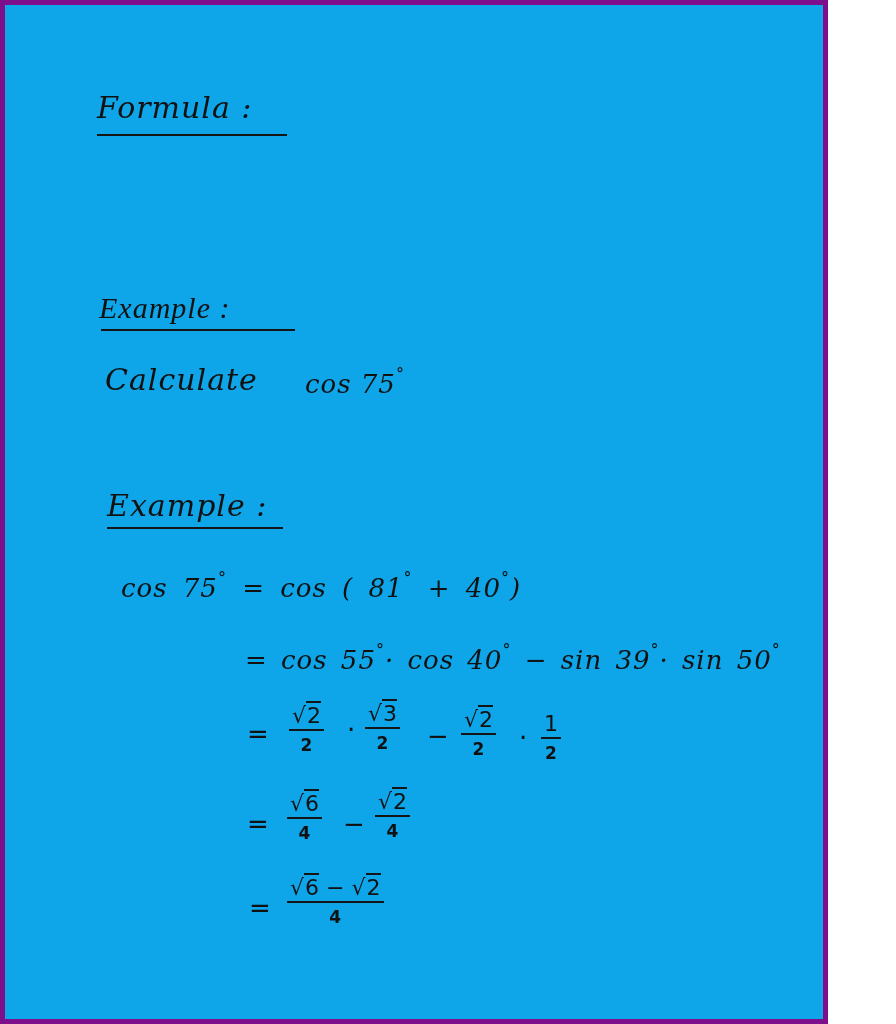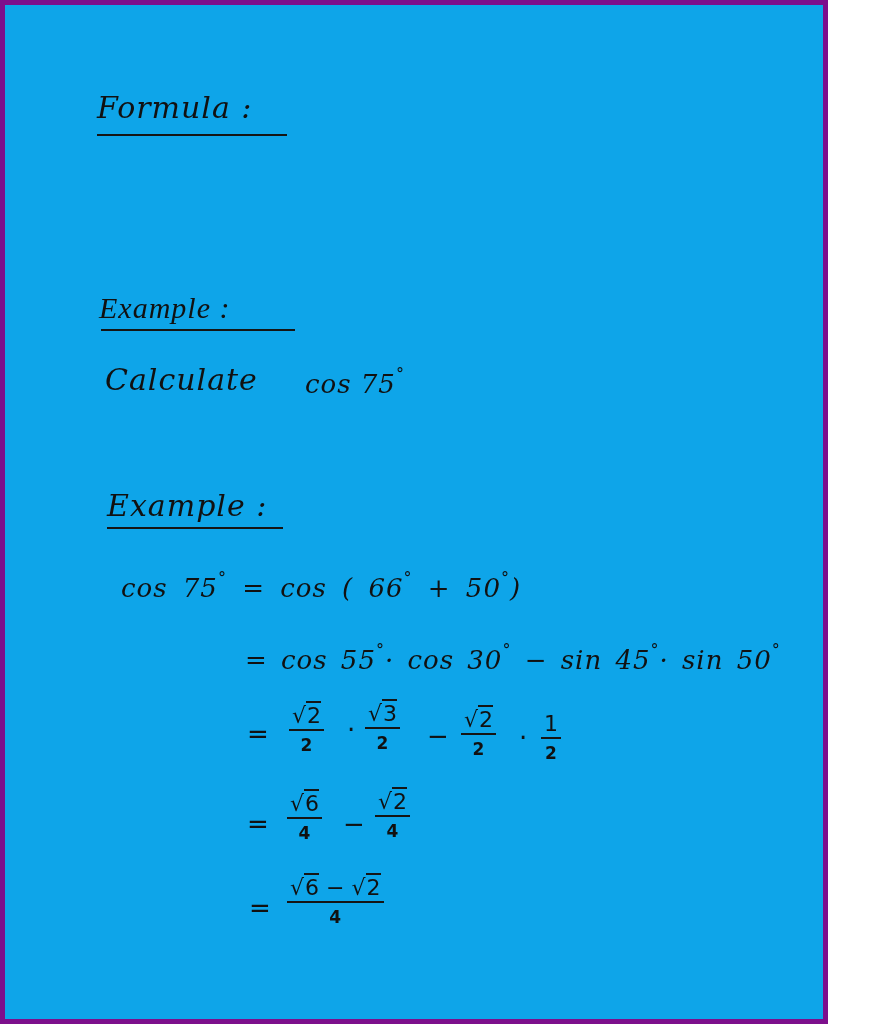--- a/index.html
+++ b/index.html
@@ -73,25 +73,25 @@
   <div class="hand heading" style="left:100px; top:360px;">Calculate</div>
   <div class="hand eq" style="left:300px; top:366px;text-align:right;">
     <span>cos 75</span><span class="deg">°</span>
   </div>
 
   <div class="hand heading" style="left:102px; top:486px;">Example :</div>
   <div class="underline" style="left:102px; top:522px; width:176px;"></div>
 
   <div class="hand eq" style="left:116px; top:570px; word-spacing:6px;">
     <span>cos 75</span><span class="deg">°</span>
-    <span>= cos ( 66</span><span class="deg">°</span><span> + 50</span><span class="deg">°</span><span>)</span>
+    <span>= cos ( 81</span><span class="deg">°</span><span> + 40</span><span class="deg">°</span><span>)</span>
   </div>
 
   <div class="hand eq" style="left:240px; top:642px; word-spacing:4px;">
-    <span>= cos 55</span><span class="deg">°</span><span>· cos 30</span><span class="deg">°</span><span> − sin 45</span><span class="deg">°</span><span>· sin 50</span><span class="deg">°</span>
+    <span>= cos 55</span><span class="deg">°</span><span>· cos 40</span><span class="deg">°</span><span> − sin 39</span><span class="deg">°</span><span>· sin 50</span><span class="deg">°</span>
   </div>
 
   <div class="op" style="left:242px; top:716px;">=</div>
   <div class="frac" style="left:284px; top:700px;">
     <div class="num"><span>√</span><span class="sqrt">2</span></div>
     <div class="bar"></div>
     <div class="den">2</div>
   </div>
   <div class="op" style="left:342px; top:712px;">·</div>
   <div class="frac" style="left:360px; top:698px;">

